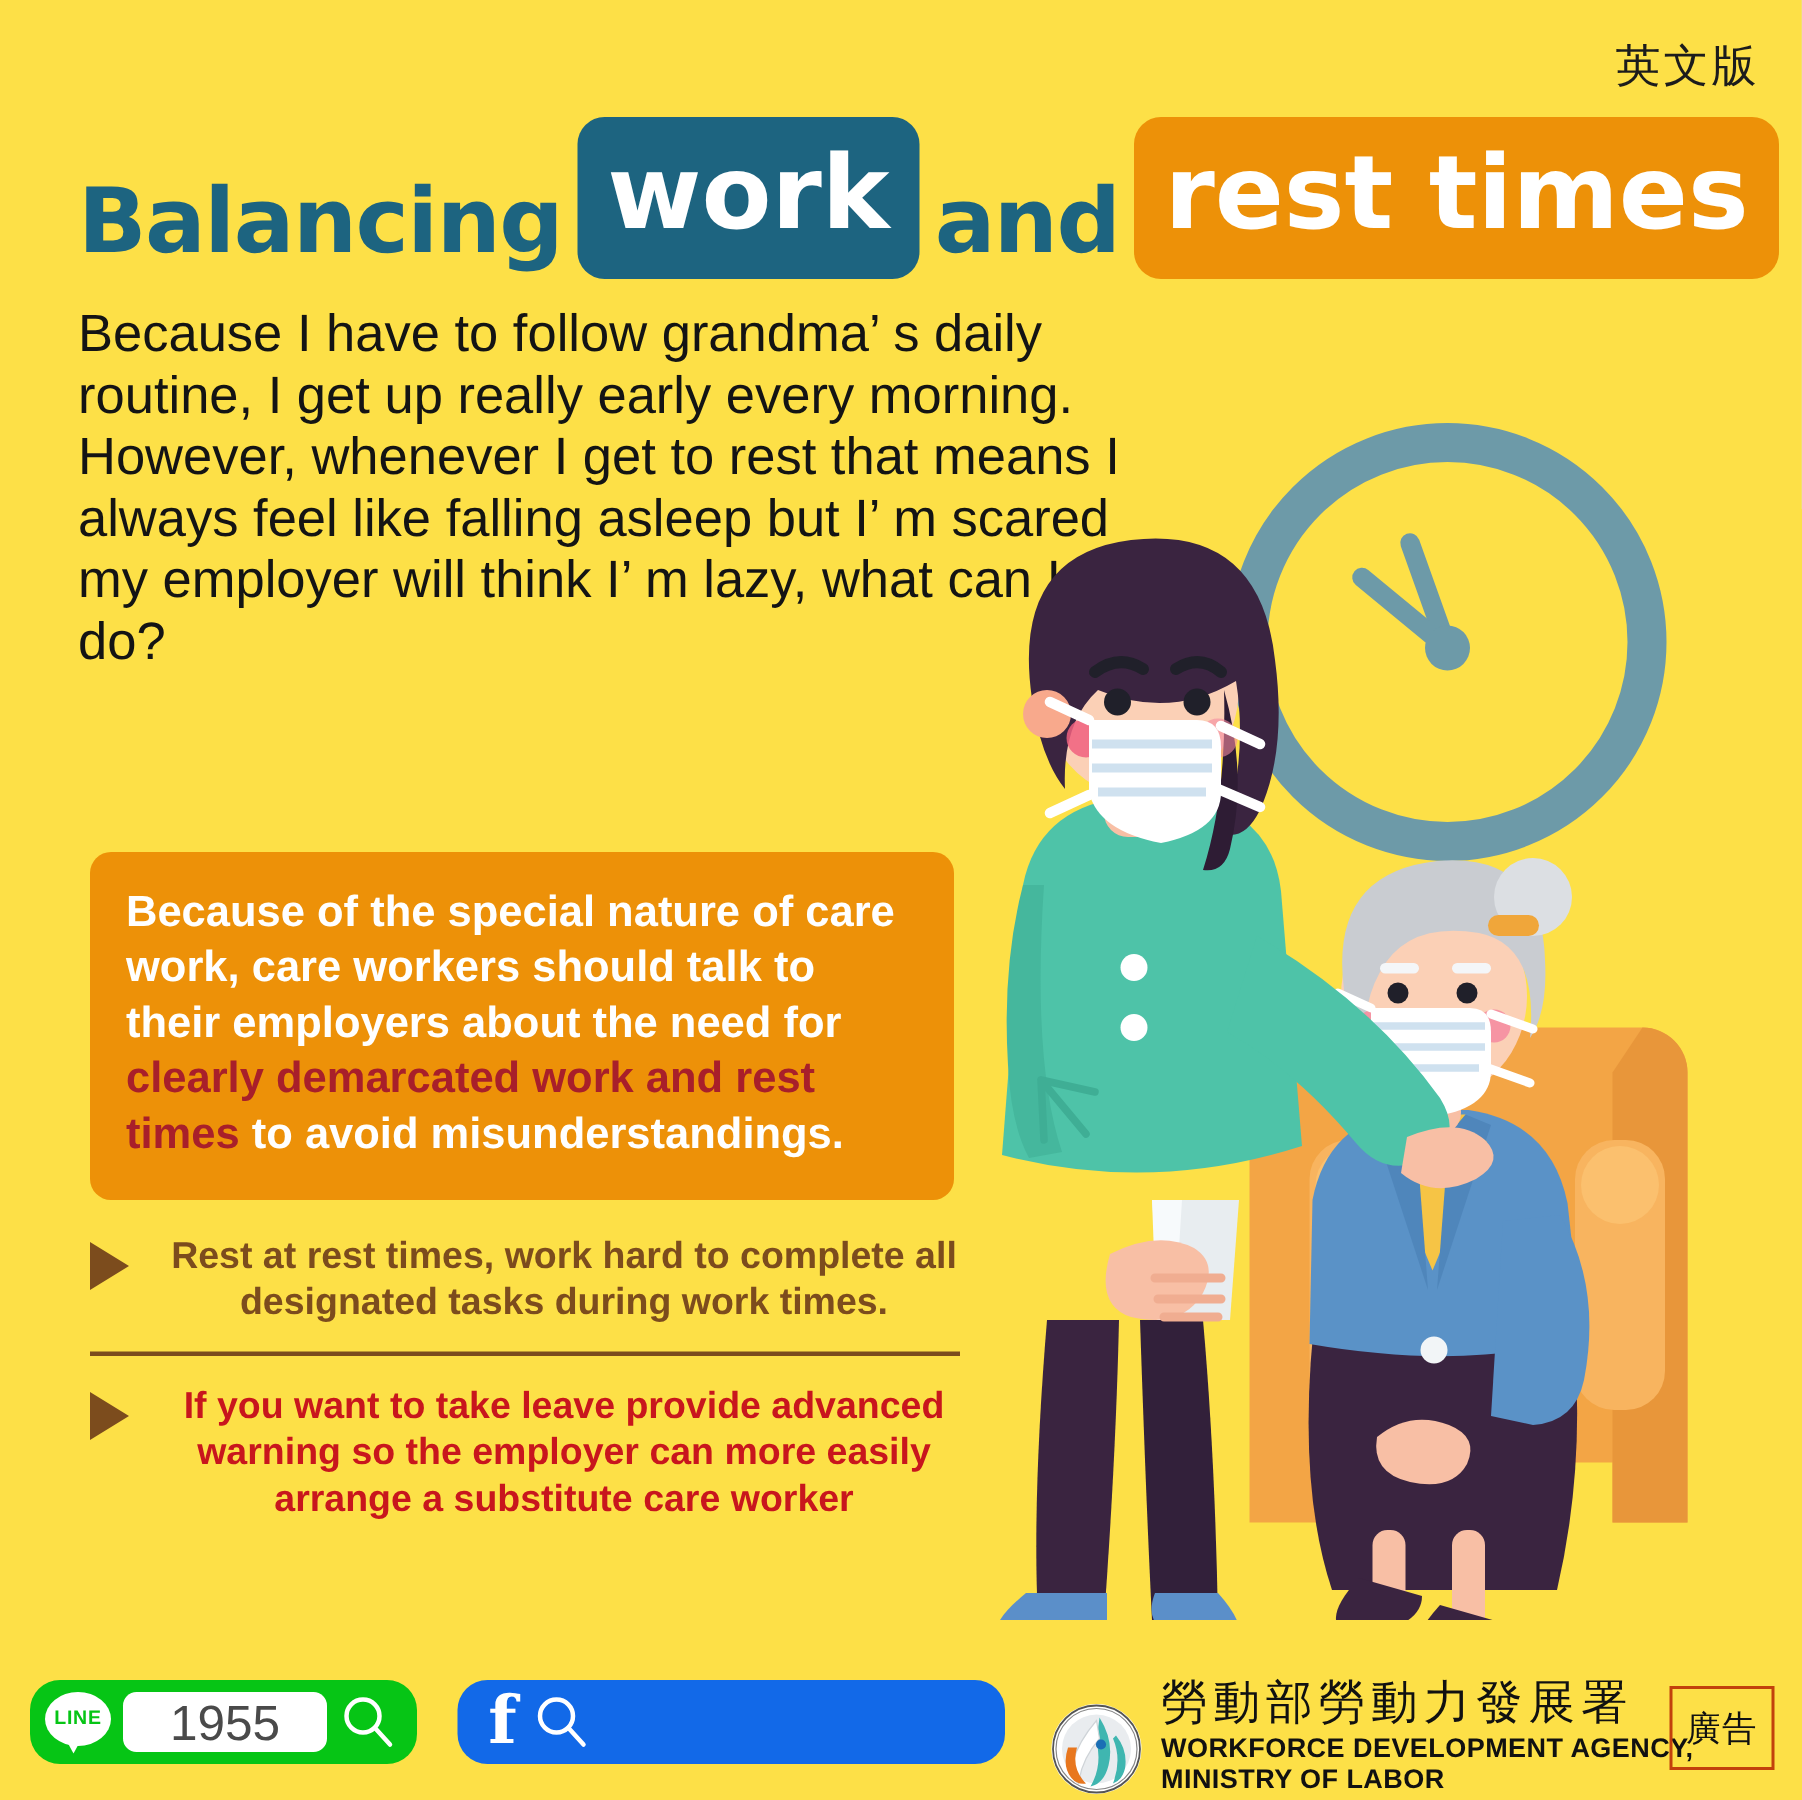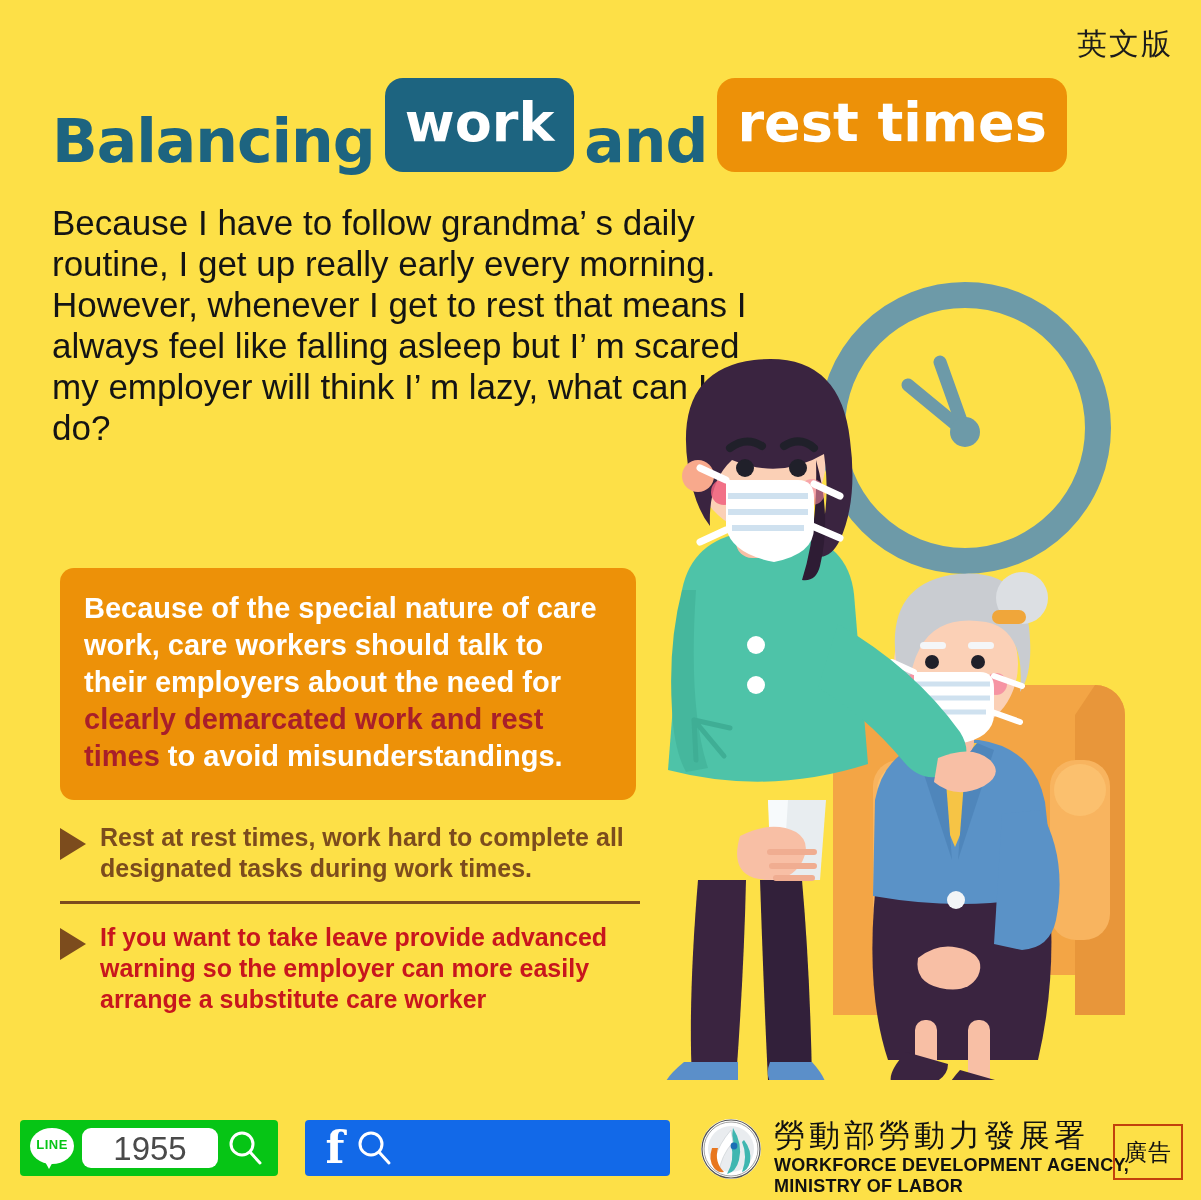--- a/index.html
+++ b/index.html
@@ -26,21 +26,21 @@
     display:flex;align-items:center;gap:0;
     white-space:nowrap;
   }
   .hl-word{
     font-size:60px;font-weight:bold;color:#1d6480;
     letter-spacing:-1px;line-height:1;
     font-family:"DejaVu Sans", sans-serif;
     margin-top:31px;
   }
   .hl-chip{
-    font-size:54px;font-weight:bold;color:#ffffff;
+    font-size:68px;font-weight:bold;color:#ffffff;
     line-height:1;border-radius:18px;
     padding:18px 20px 22px 20px;margin:0 10px;
     font-family:"DejaVu Sans", sans-serif;
   }
   .chip-teal{background:#1d6480;}
   .chip-orange{background:#ed9108;text-align:right;}
 
   
   .intro{
     position:absolute;left:52px;top:203px;width:720px;
@@ -58,42 +58,42 @@
   }
   .answer-box p{
     margin:0;font-size:29px;line-height:1.28;
     font-weight:bold;color:#ffffff;
     font-family:"Liberation Sans", sans-serif;
   }
   .hl-red{color:#a81f2a;}
 
   
   .bullets{position:absolute;left:60px;top:822px;width:580px;}
-  .bullet-row{display:flex;align-items:flex-start;gap:14px;}
+  .bullet-row{display:flex;align-items:flex-start;gap:26px;text-align:center;}
   .tri{
     width:0;height:0;flex:0 0 auto;margin-top:6px;
     border-left:26px solid #7c4c1d;
     border-top:16px solid transparent;
     border-bottom:16px solid transparent;
   }
   .bullet-text{
     font-size:25px;line-height:1.25;font-weight:bold;
     font-family:"Liberation Sans", sans-serif;
   }
   .b-brown{color:#7c4c1d;}
   .b-red{color:#c8161d;}
   .divider{
     height:3px;background:#7c4c1d;margin:16px 0 18px 0;width:100%;
   }
 
   
   .footer{position:absolute;left:0;bottom:0;width:1201px;height:96px;}
   .badge{
     position:absolute;display:flex;align-items:center;
-    border-radius:4px;height:56px;padding:17px 10px;box-sizing:border-box;
+    border-radius:20px;height:56px;padding:17px 10px;box-sizing:border-box;
   }
   .badge-line{left:20px;top:16px;background:#06c515;width:258px;}
   .badge-fb{left:305px;top:16px;background:#1269e8;width:365px;}
   .badge-field{
     background:#ffffff;border-radius:9px;height:40px;
     display:flex;align-items:center;justify-content:center;
     padding:0 14px;margin:16px 8px;flex:1 1 auto;
   }
   .badge-field span{
     font-size:33px;color:#4a4a4a;line-height:1;
@@ -118,21 +118,21 @@
   }
   .fb-logo{
     width:40px;flex:0 0 auto;text-align:center;
     font-size:44px;font-weight:bold;color:#ffffff;line-height:44px;
     font-family:"DejaVu Serif", serif;
   }
   .mag{flex:0 0 auto;width:38px;height:38px;margin-right:4px;}
 
   
   .agency{
-    position:absolute;left:700px;top:14px;display:flex;align-items:flex-start;gap:12px;
+    position:absolute;left:700px;top:14px;display:flex;align-items:flex-end;gap:12px;
   }
   .agency-emblem{width:62px;height:62px;flex:0 0 auto;}
   .agency-txt{display:flex;flex-direction:column;justify-content:center;}
   .agency-cn{
     font-size:31px;letter-spacing:4px;color:#111;line-height:1.1;
     font-family:"DejaVu Sans", sans-serif;
   }
   .agency-en{
     font-size:18px;letter-spacing:0.3px;color:#111;font-weight:bold;margin-top:3px;
     font-family:"Liberation Sans", sans-serif;

